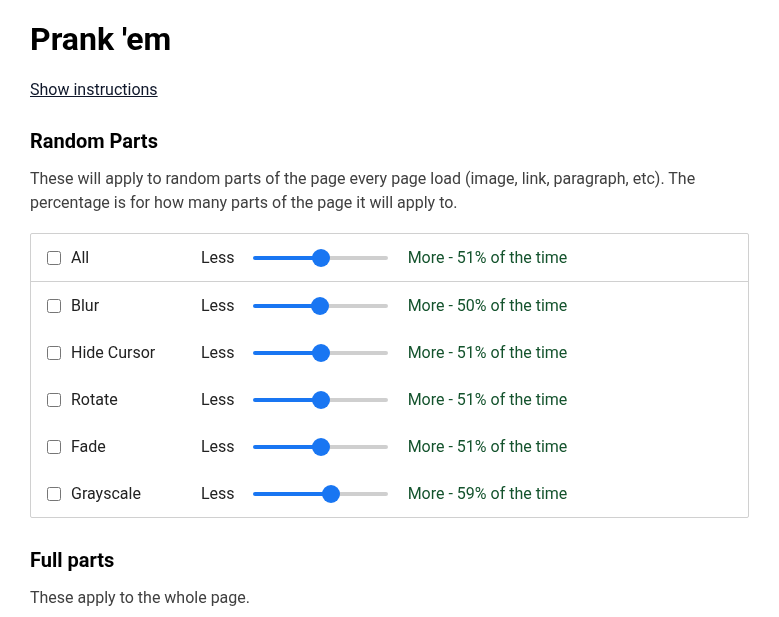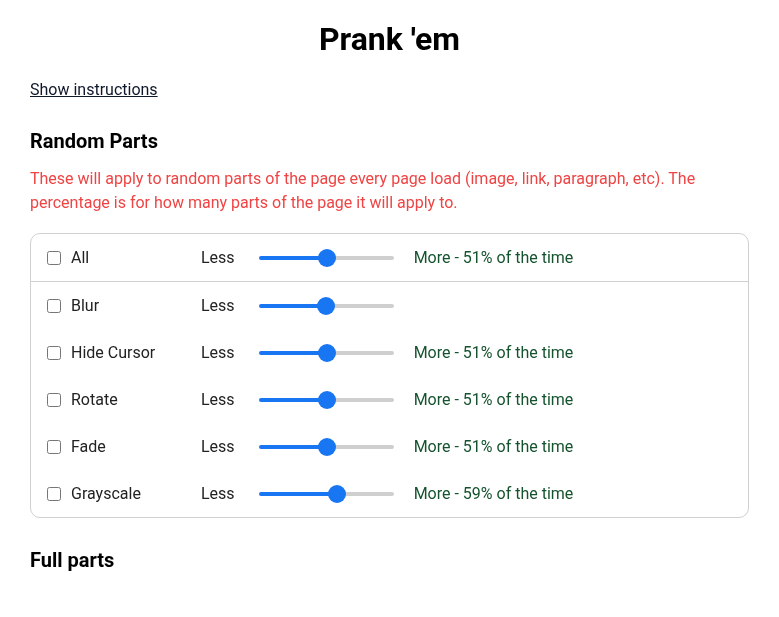--- a/index.html
+++ b/index.html
@@ -11,44 +11,43 @@
       font-family: -apple-system, BlinkMacSystemFont, "Segoe UI", Roboto, Helvetica, Arial, sans-serif;
       background: #ffffff;
       color: #000000;
       padding: 20px 30px;
       width: 779px;
     }
     h1 {
       font-size: 32px;
       font-weight: 700;
       margin-bottom: 22px;
-      text-align: center;
     }
     .instructions-link {
       color: #0f172a;
       text-decoration: underline;
       font-size: 16px;
       cursor: pointer;
       display: inline-block;
       margin-bottom: 30px;
     }
     h2 {
       font-size: 20px;
       font-weight: 700;
       margin-bottom: 14px;
     }
     .section-desc {
       font-size: 16px;
       line-height: 1.5;
       margin-bottom: 18px;
-      color: #ef4444;
+      color: #404040;
     }
     .options-box {
       border: 1px solid #d0d0d0;
-      border-radius: 10px;
+      border-radius: 2px;
       margin-bottom: 30px;
     }
     .option-row {
       display: flex;
       align-items: center;
       padding: 14px 16px;
       gap: 10px;
     }
     .option-row.header-row {
       border-bottom: 1px solid #d0d0d0;
@@ -60,21 +59,21 @@
       accent-color: #0078d4;
     }
     .option-label {
       width: 120px;
       font-size: 16px;
       color: #222;
     }
     .less-label {
       font-size: 16px;
       color: #222;
-      margin-right: 10px;
+      margin-right: 4px;
     }
     .slider {
       -webkit-appearance: none;
       appearance: none;
       width: 135px;
       height: 4px;
       border-radius: 3px;
       outline: none;
       cursor: pointer;
       margin: 0 4px;
@@ -126,20 +125,21 @@
       <span class="option-label">All</span>
       <span class="less-label">Less</span>
       <input type="range" class="slider" min="0" max="100" value="51" style="background: linear-gradient(to right, rgb(25, 118, 242) 0%, rgb(25, 118, 242) 51%, rgb(207, 207, 207) 51%, rgb(207, 207, 207) 100%);">
       <span class="more-label">More - 51% of the time</span>
     </div>
     <div class="option-row">
       <input type="checkbox" class="checkbox" style="">
       <span class="option-label">Blur</span>
       <span class="less-label">Less</span>
       <input type="range" class="slider" min="0" max="100" value="50" style="background: linear-gradient(to right, rgb(25, 118, 242) 0%, rgb(25, 118, 242) 50%, rgb(207, 207, 207) 50%, rgb(207, 207, 207) 100%);">
+      <span class="more-label">More - 50% of the time</span>
     </div>
     <div class="option-row">
       <input type="checkbox" class="checkbox" style="">
       <span class="option-label">Hide Cursor</span>
       <span class="less-label">Less</span>
       <input type="range" class="slider" min="0" max="100" value="51" style="background: linear-gradient(to right, rgb(25, 118, 242) 0%, rgb(25, 118, 242) 51%, rgb(207, 207, 207) 51%, rgb(207, 207, 207) 100%);">
       <span class="more-label">More - 51% of the time</span>
     </div>
     <div class="option-row">
       <input type="checkbox" class="checkbox" style="">
@@ -159,16 +159,17 @@
       <input type="checkbox" class="checkbox" style="">
       <span class="option-label">Grayscale</span>
       <span class="less-label">Less</span>
       <input type="range" class="slider" min="0" max="100" value="59" style="background: linear-gradient(to right, rgb(25, 118, 242) 0%, rgb(25, 118, 242) 59%, rgb(207, 207, 207) 59%, rgb(207, 207, 207) 100%);">
       <span class="more-label">More - 59% of the time</span>
     </div>
   </div>
 
 <div class="full-page-section">
   <h2>Full parts</h2>
+  <p class="section-desc">These apply to the whole page.</p>
 </div>
 
 
 
 
 </body></html>

